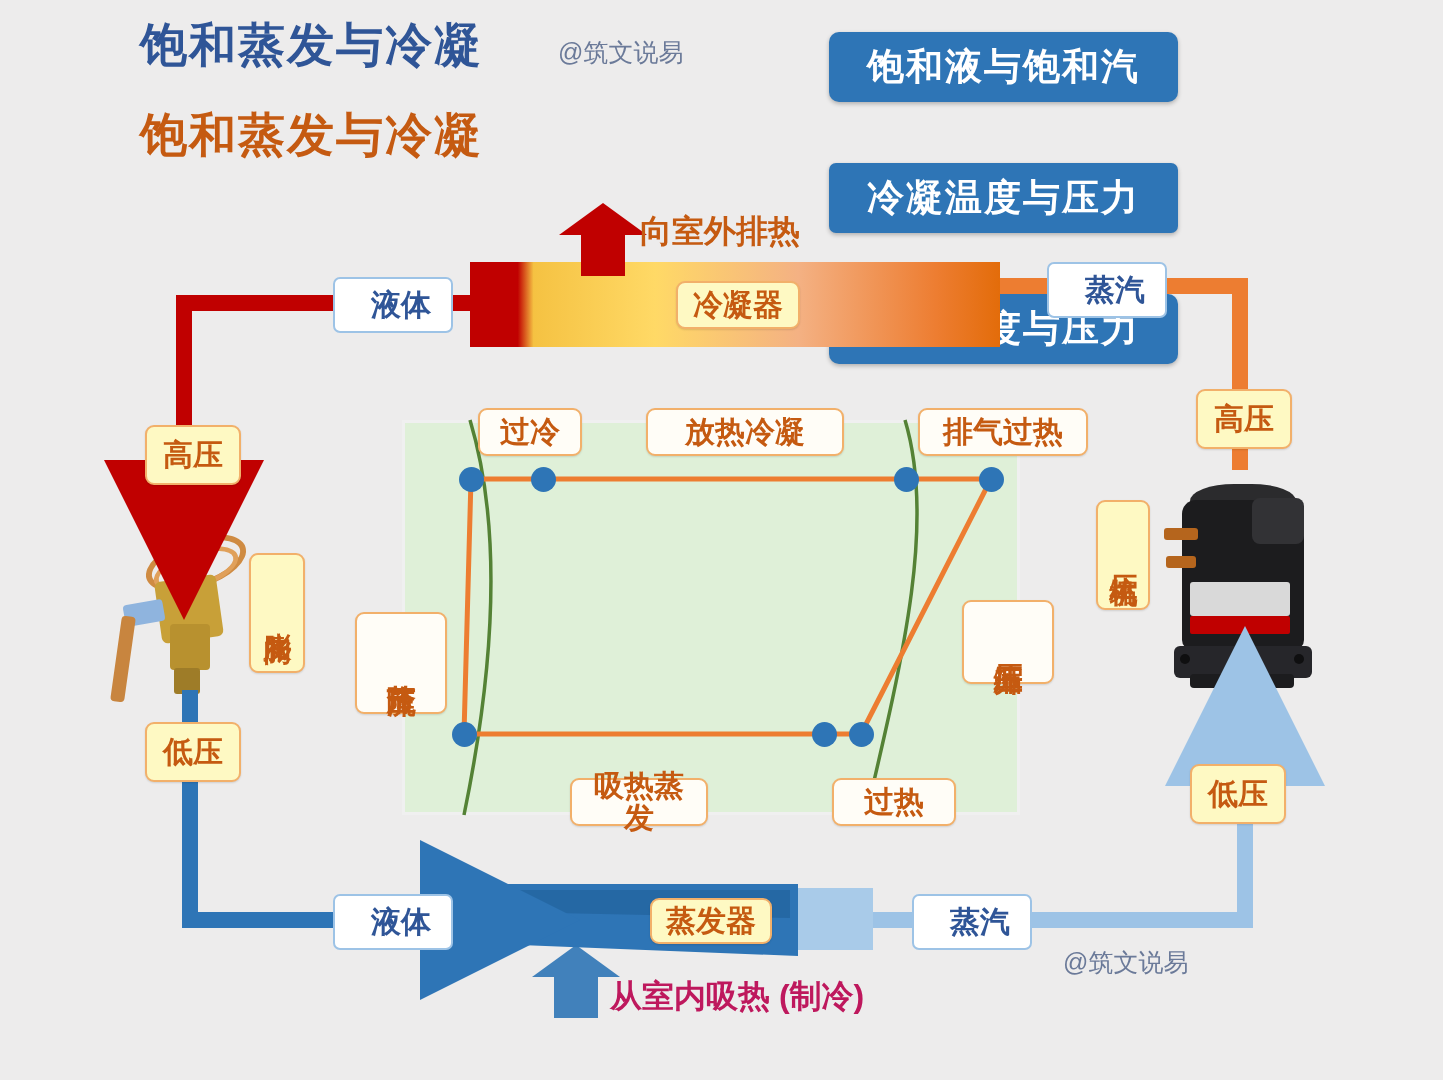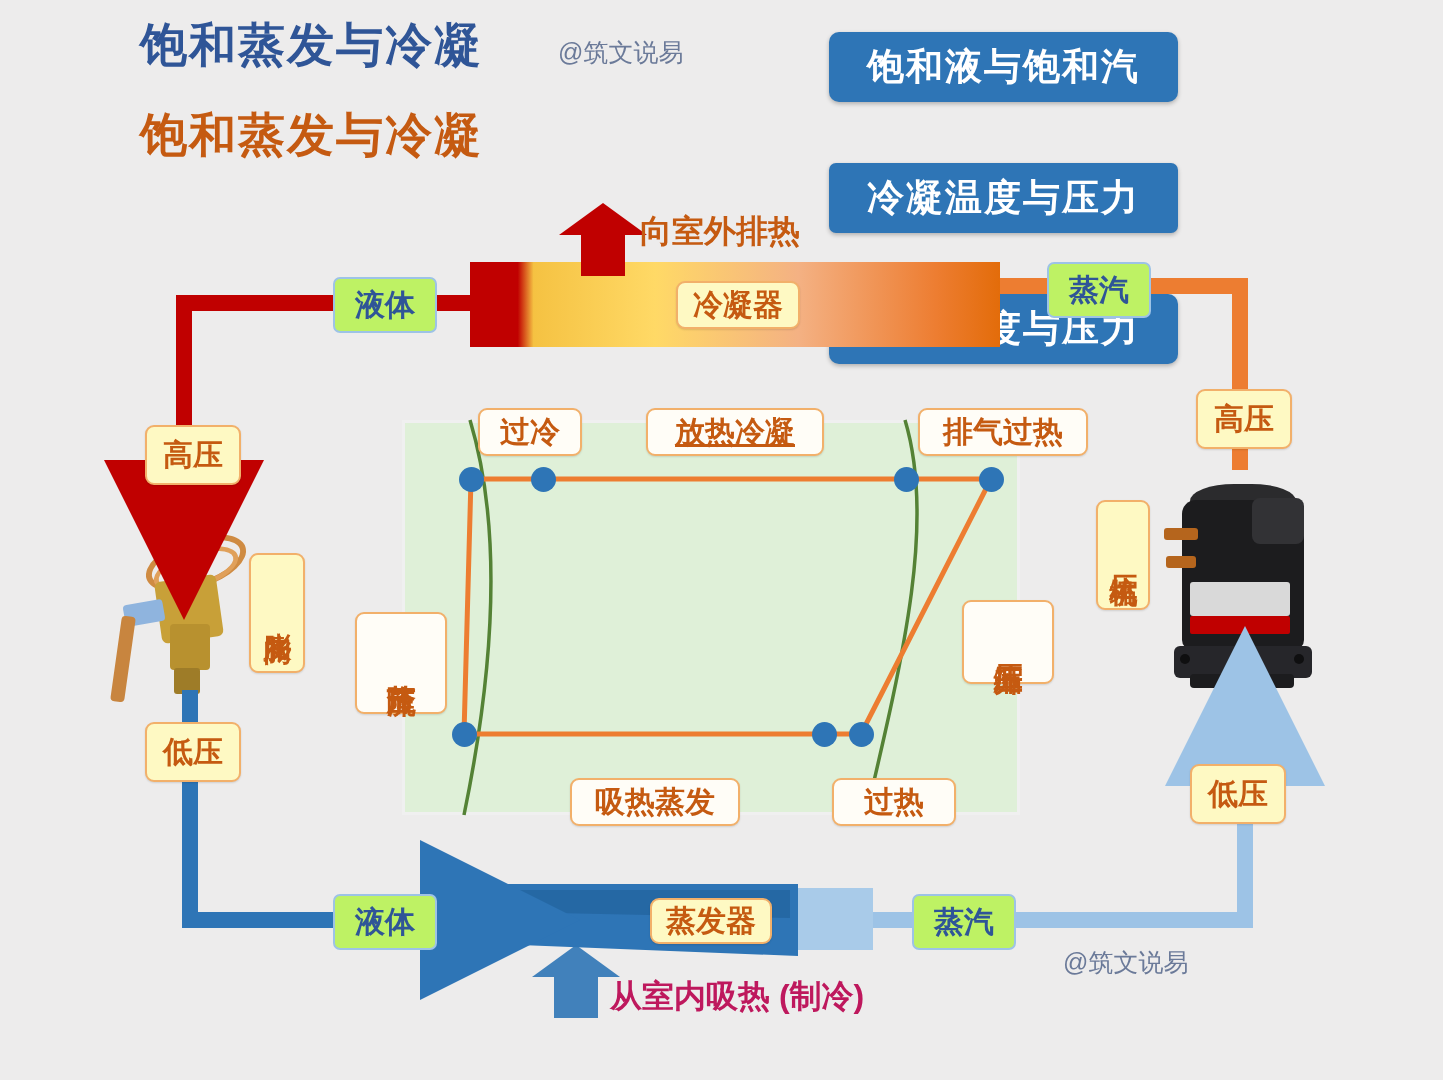--- a/index.html
+++ b/index.html
@@ -62,22 +62,22 @@
   #evap-wrap{left:498px;top:884px;width:375px;height:72px;}
 
   
   #handle2{left:1063px;top:946px;font-size:25px;color:#6b7a99;}
 
   
   #lbl-outheat{left:640px;top:210px;font-size:32px;font-weight:bold;color:#c55a11;}
   #lbl-inheat{left:610px;top:975px;font-size:32px;font-weight:bold;color:#be185d;}
 
   .smalltag{
-    border:2px solid #9dc3e6;background:#bef264;border-radius:7px;color:#2f5597;
-    font-size:30px;font-weight:bold;display:flex;align-items:center;justify-content:center;
+    border:2px solid #9dc3e6;background:#ffffff;border-radius:7px;color:#2f5597;
+    font-size:30px;font-weight:bold;display:flex;align-items:center;justify-content:center;padding-left:16px;
   }
 
   
   #compressor{left:1160px;top:470px;width:170px;height:240px;}
   .comp-body{position:absolute;left:22px;top:30px;width:122px;height:150px;background:#1c1c1e;border-radius:14px 14px 10px 10px;}
   .comp-top{position:absolute;left:30px;top:14px;width:106px;height:34px;background:#2b2b2d;border-radius:50%/60%;}
   .comp-cap{position:absolute;left:92px;top:28px;width:52px;height:46px;background:#323235;border-radius:8px;}
   .comp-label{position:absolute;left:30px;top:112px;width:100px;height:34px;background:#d9d9d9;border-radius:3px;}
   .comp-label2{position:absolute;left:30px;top:146px;width:100px;height:18px;background:#c00000;border-radius:2px;}
   .comp-pipe{position:absolute;left:4px;top:58px;width:34px;height:12px;background:#b5651d;border-radius:3px;}
@@ -189,29 +189,29 @@
 
   <div class="abs node" style="left:459px;top:467px;"></div>
   <div class="abs node" style="left:531px;top:467px;"></div>
   <div class="abs node" style="left:894px;top:467px;"></div>
   <div class="abs node" style="left:979px;top:467px;"></div>
   <div class="abs node" style="left:452px;top:722px;"></div>
   <div class="abs node" style="left:812px;top:722px;"></div>
   <div class="abs node" style="left:849px;top:722px;"></div>
 
   <div class="abs callout white" style="left:478px;top:408px;width:104px;height:48px;">过冷</div>
-  <div class="abs callout white" style="left:646px;top:408px;width:178px;height:48px;text-decoration:underline;">放热冷凝</div>
+  <div class="abs callout white" style="left:646px;top:408px;width:198px;height:48px;">放热冷凝</div>
   <div class="abs callout white" style="left:918px;top:408px;width:170px;height:48px;">排气过热</div>
   <div class="abs callout white" style="left:355px;top:612px;width:92px;height:102px;font-size:29px;line-height:1.15;flex-direction:column;">
       <span style="writing-mode:vertical-rl;letter-spacing:1px;">节流降压</span>
     </div>
   <div class="abs callout white" style="left:962px;top:600px;width:92px;height:84px;font-size:29px;flex-direction:column;">
       <span style="writing-mode:vertical-rl;letter-spacing:1px;">压缩升压</span>
     </div>
-  <div class="abs callout white" style="left:570px;top:778px;width:170px;height:48px;">吸热蒸发</div>
+  <div class="abs callout white" style="left:570px;top:778px;width:138px;height:48px;">吸热蒸发</div>
   <div class="abs callout white" style="left:832px;top:778px;width:124px;height:48px;">过热</div>
 
   <div class="abs callout" style="left:145px;top:425px;width:96px;height:60px;">高压</div>
   <div class="abs callout" style="left:145px;top:722px;width:96px;height:60px;">低压</div>
   <div class="abs callout" style="left:1196px;top:389px;width:96px;height:60px;">高压</div>
   <div class="abs callout" style="left:1190px;top:764px;width:96px;height:60px;">低压</div>
 
   <div class="abs smalltag" style="left:333px;top:277px;width:100px;height:52px;">液体</div>
   <div class="abs smalltag" style="left:333px;top:894px;width:100px;height:52px;">液体</div>
   <div class="abs smalltag" style="left:912px;top:894px;width:100px;height:52px;">蒸汽</div>

